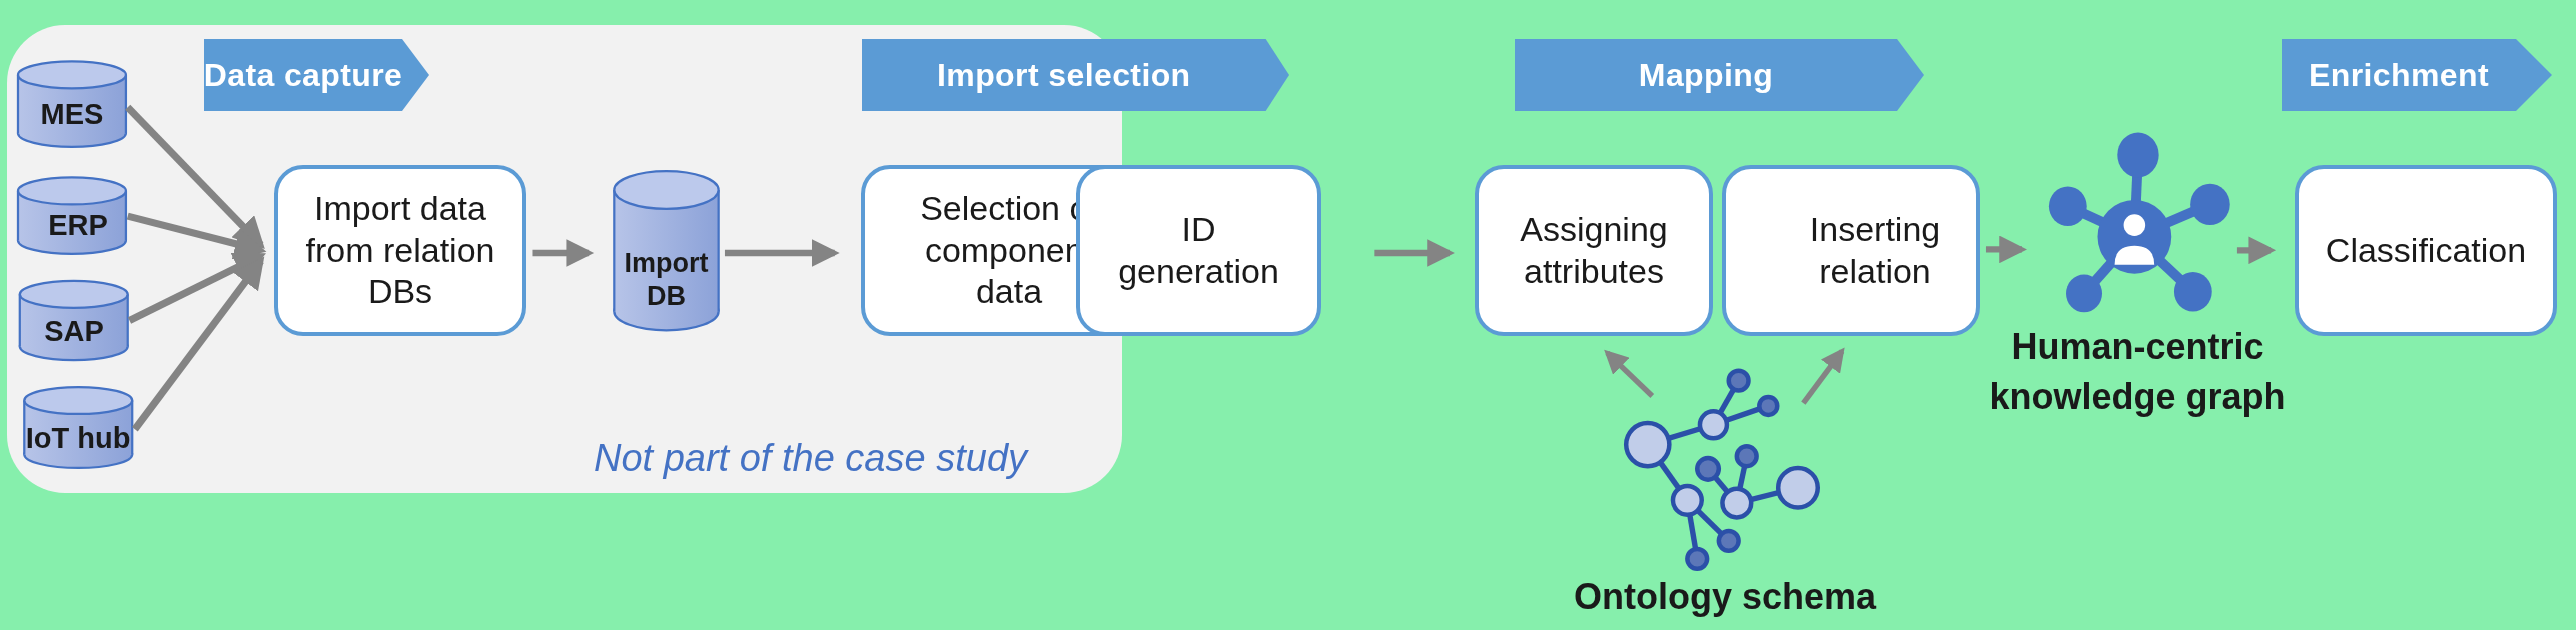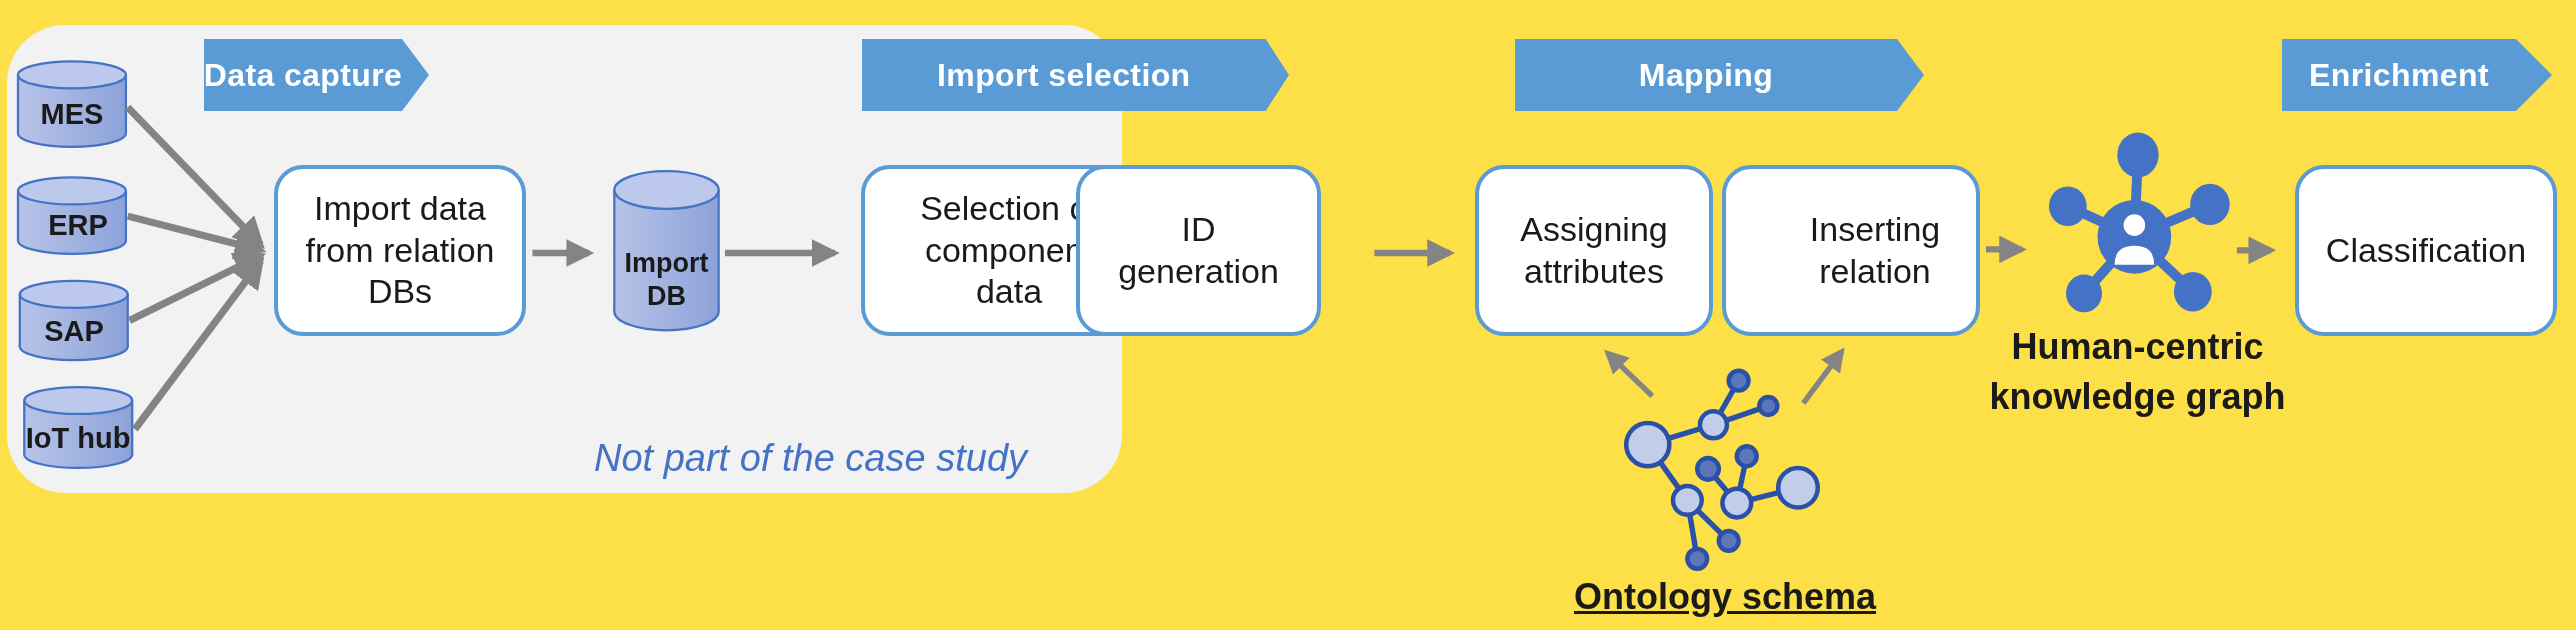--- a/index.html
+++ b/index.html
@@ -13,21 +13,21 @@
     --color-onto-node-dark:#5C77B8;
     --color-bg-gray:#F2F2F2;
     --color-cyl-stroke:#4472C4;
     --color-cyl-body-a:#B7C4E8;
     --color-cyl-body-b:#8CA2D8;
     --color-cyl-top:#BCC9EC;
     --color-text:#1a1a1a;
   }
   html,body{margin:0;padding:0;background:#fff;}
   #canvas{
-    position:relative;width:2576px;height:631px;background:#fde047;overflow:hidden;
+    position:relative;width:2576px;height:631px;background:#86efac;overflow:hidden;
     font-family:"Liberation Sans", sans-serif;color:var(--color-text);
   }
   .gray-region{
     position:absolute;left:7.2px;top:25px;width:1115px;height:468px;
     background:var(--color-bg-gray);border-radius:58px;
   }
   svg.overlay{position:absolute;left:0;top:0;z-index:1;}
   .banner{
     position:absolute;top:39px;height:72px;z-index:2;
     background:var(--color-banner-blue);
@@ -52,21 +52,21 @@
   .importdb-label{font-size:27px;line-height:1.25;padding-top:23.4px;margin-top:6px;}
   .note{
     position:absolute;left:594px;top:437px;width:522px;z-index:2;text-align:left;
     font-style:italic;font-size:38px;color:var(--color-note-blue);
   }
   .big-label{
     position:absolute;z-index:2;text-align:center;font-weight:bold;font-size:36px;
     line-height:1.4;white-space:pre-line;
   }
   .kg-label{left:1934px;top:322px;width:407px;}
-  .onto-label{left:1529px;top:572px;width:392px;text-decoration:underline;}
+  .onto-label{left:1529px;top:572px;width:392px;}
   
   .arrow{stroke:var(--color-arrow-gray);fill:none;}
   .a7{stroke-width:7px;}
   .a8{stroke-width:8px;}
   .a6{stroke-width:6px;}
   .cyl-side{stroke:var(--color-cyl-stroke);stroke-width:2.5px;}
   .cyl-bottom{fill:url(#gcyl);stroke:var(--color-cyl-stroke);stroke-width:2.5px;}
   .cyl-rect{fill:url(#gcyl);stroke:none;}
   .cyl-top{fill:var(--color-cyl-top);stroke:var(--color-cyl-stroke);stroke-width:2.5px;}
   .g-a{stop-color:var(--color-cyl-body-a);}

